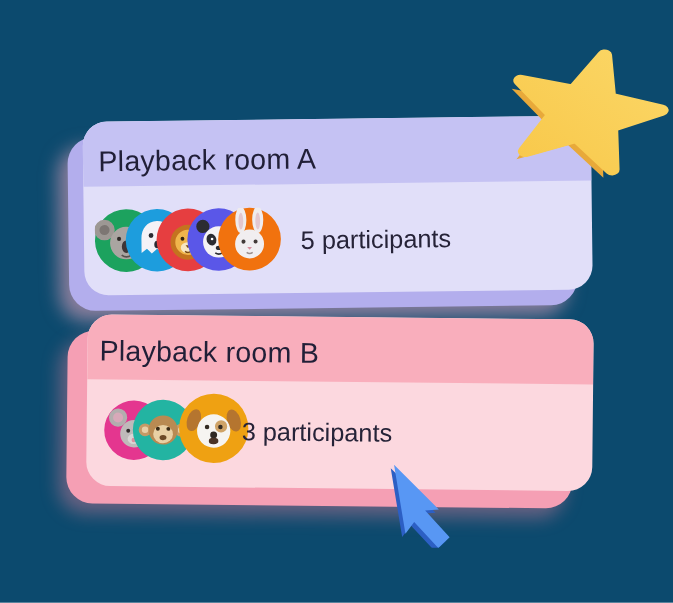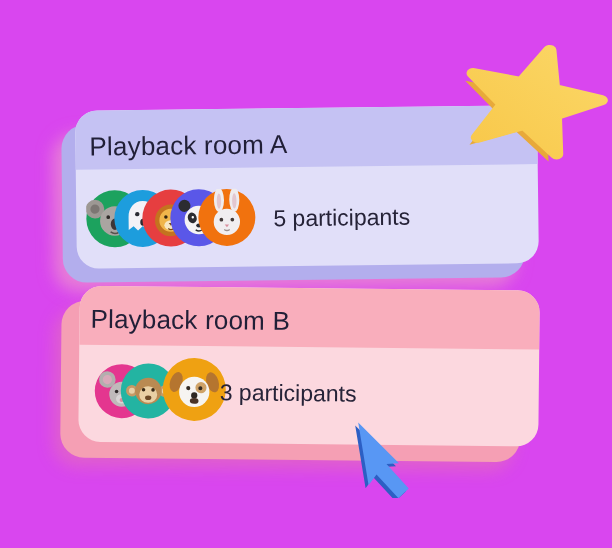--- a/index.html
+++ b/index.html
@@ -40,21 +40,21 @@
   .main-a .participants{left:197px;top:97px;}
   .main-b .participants{left:141px;top:92px;}
 
   .deco{position:absolute;}
   #star-svg{left:462px;top:42px;z-index:5;}
   #cursor-svg{left:346px;top:414px;z-index:6;}
 </style>
 </head>
 <body>
 
-<div class="stage" style="background: #d946ef;">
+<div class="stage" style="background: #0c4a6e;">
 
   <div class="group group-a">
     <div class="card-back back-a" style="background: rgb(179, 174, 237);"></div>
     <section class="card-main main-a" style="background: rgb(225, 223, 249);">
       <header class="card-header" style="background: rgb(197, 194, 243);"></header>
       <h2 class="card-title">Playback room A</h2>
       <div class="avatars">
           <div class="avatar" style="background: rgb(28, 162, 94);">
             <svg viewBox="0 0 52 52" aria-hidden="true">
               <circle cx="8" cy="17" r="8.5" fill="#9d9894"></circle>

